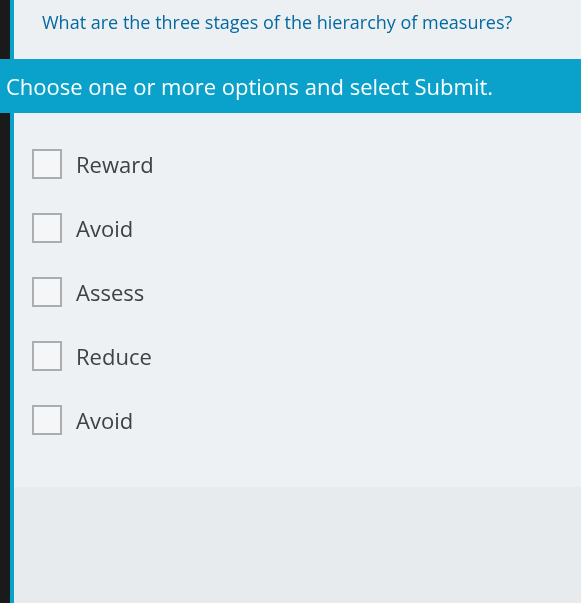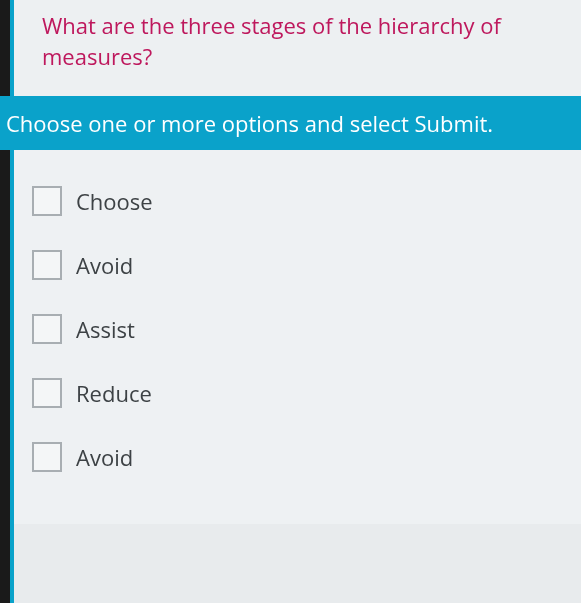--- a/index.html
+++ b/index.html
@@ -19,22 +19,22 @@
       height: 100%;
       background: #e8ebed;
       margin-left: 10px;
       border-left: 4px solid #0aa2ca;
     }
     .question-area {
       background: #edf0f2;
       padding: 10px 28px 24px 28px;
     }
     .question-text {
-      font-size: 22px;
-      color: #be185d;
+      font-size: 18px;
+      color: #0369a1;
       line-height: 1.4;
       font-weight: 400;
     }
     .instruction-bar {
       background: #0aa2ca;
       color: #ffffff;
       padding: 12px 6px 12px 6px;
       font-size: 22px;
       font-weight: 400;
       margin-left: -14px;
@@ -67,29 +67,29 @@
 <body>
 
 <div class="container">
   <div class="question-area">
     <div class="question-text">What are the three stages of the hierarchy of measures?</div>
   </div>
   <div class="instruction-bar">Choose one or more options and select Submit.</div>
   <div class="options-area">
     <div class="option-row">
       <div class="checkbox"></div>
-      <div class="option-label">Choose</div>
+      <div class="option-label">Reward</div>
     </div>
     <div class="option-row">
       <div class="checkbox"></div>
       <div class="option-label">Avoid</div>
     </div>
     <div class="option-row">
       <div class="checkbox"></div>
-      <div class="option-label">Assist</div>
+      <div class="option-label">Assess</div>
     </div>
     <div class="option-row">
       <div class="checkbox"></div>
       <div class="option-label">Reduce</div>
     </div>
     <div class="option-row">
       <div class="checkbox"></div>
       <div class="option-label">Avoid</div>
     </div>
   </div>

